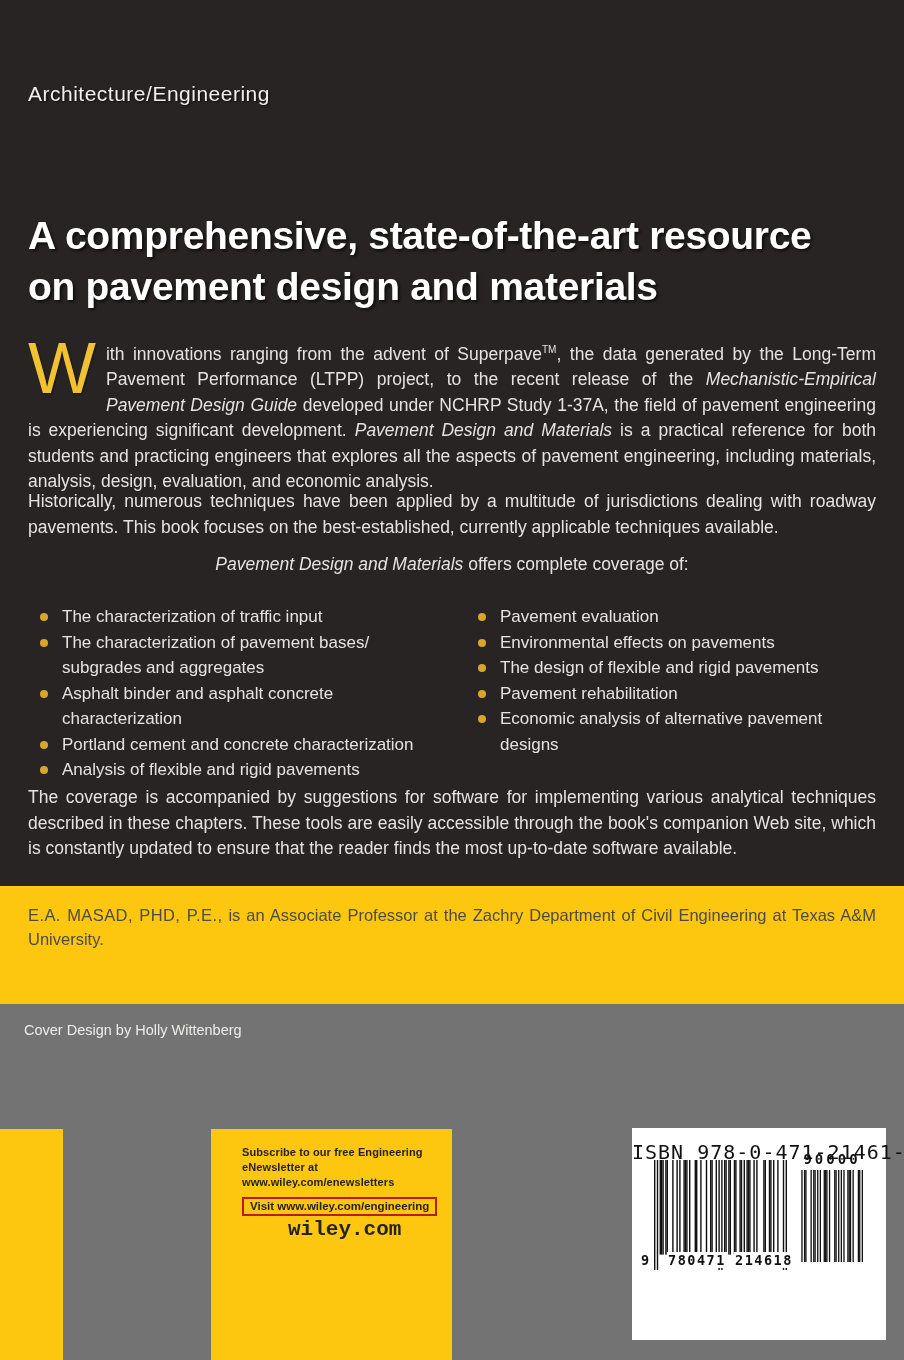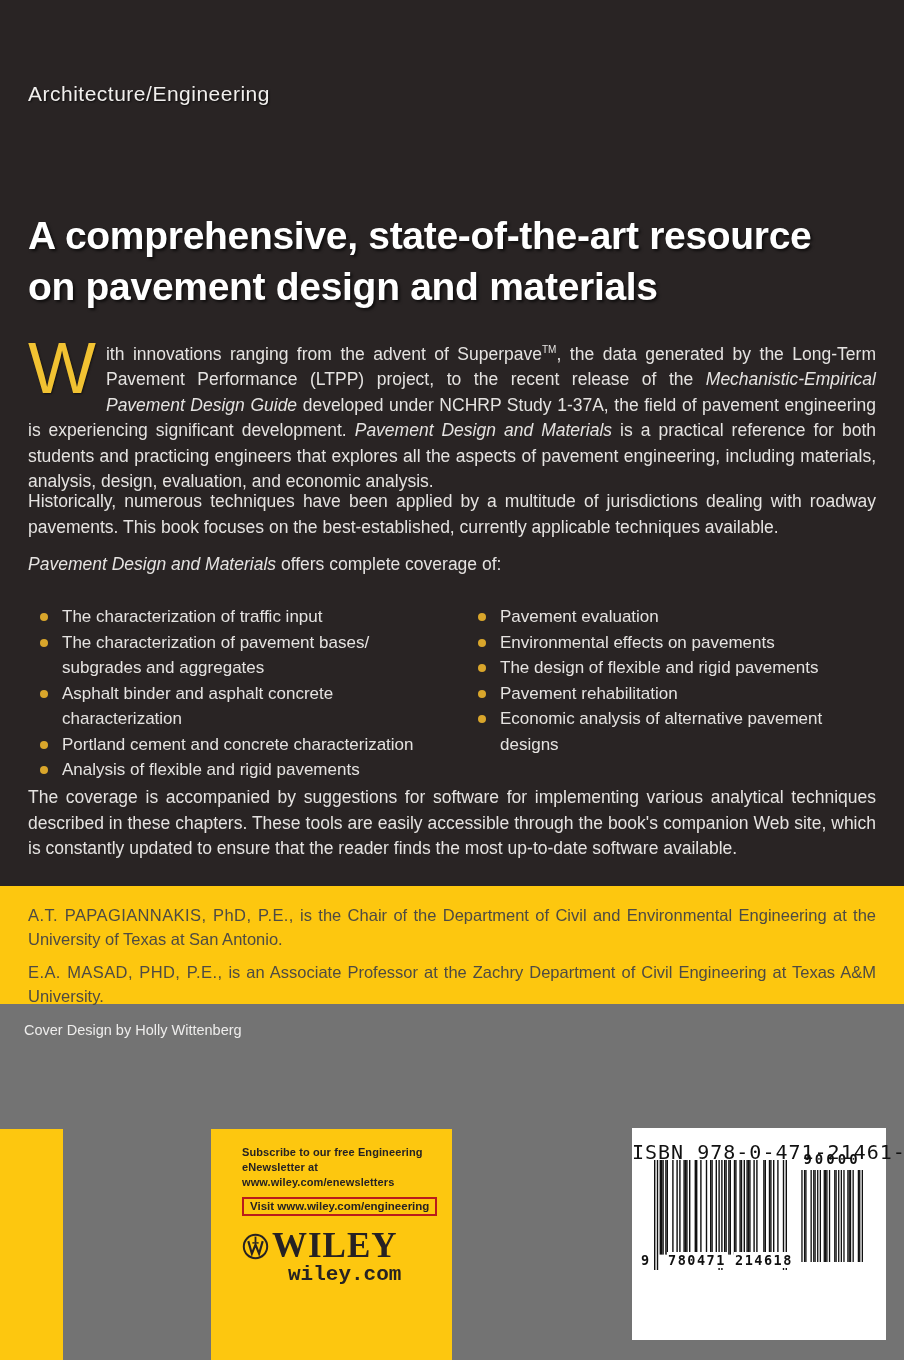--- a/index.html
+++ b/index.html
@@ -13,21 +13,21 @@
               color:#f1efed; text-shadow:1px 1px 2px rgba(0,0,0,.7); }
   .headline { position:absolute; top:210px; left:28px; width:830px; font-size:39px; line-height:51px;
               color:#ffffff; white-space:pre-line; letter-spacing:-.3px;
               text-shadow:2px 2px 3px rgba(0,0,0,.65); }
   .body-text { color:#e5e3e1; font-size:17.5px; line-height:25.5px; text-align:justify; }
   .intro { position:absolute; top:337px; left:28px; width:848px; }
   .dropcap { float:left; font-size:72px; line-height:58px; padding:2px 10px 0 0; color:#f1c232;
              font-weight:300; text-shadow:1px 1px 2px rgba(0,0,0,.5); }
   .tm { font-size:10px; vertical-align:super; letter-spacing:0; }
   .para2 { position:absolute; top:489px; left:28px; width:848px; }
-  .coverage-line { position:absolute; top:552px; left:28px; width:848px; text-align:left; }
+  .coverage-line { position:absolute; top:552px; left:28px; width:848px; text-align:center; }
   .para3 { position:absolute; top:785px; left:28px; width:848px; }
   i { font-style:italic; }
 
   
   .bullets-left  { position:absolute; top:604px; left:40px;  width:416px; list-style:none; }
   .bullets-right { position:absolute; top:604px; left:478px; width:408px; list-style:none; }
   .bullet-item { position:relative; padding-left:22px; color:#e5e3e1; font-size:17px; line-height:25.5px; }
   .dot { position:absolute; left:0; top:9px; width:8px; height:8px; border-radius:50%; background:#d9a62b; }
   .li-text { white-space:pre-line; }
 
@@ -101,41 +101,31 @@
       <li class="bullet-item"><span class="dot"></span><span class="li-text">The design of flexible and rigid pavements</span></li>
       <li class="bullet-item"><span class="dot"></span><span class="li-text">Pavement rehabilitation</span></li>
       <li class="bullet-item"><span class="dot"></span><span class="li-text">Economic analysis of alternative pavement
 designs</span></li>
     </ul>
 
     <p class="para3 body-text">The coverage is accompanied by suggestions for software for implementing various analytical techniques described in these chapters. These tools are easily accessible through the book's companion Web site, which is constantly updated to ensure that the reader finds the most up-to-date software available.</p>
   </div>
 
   <div class="author-band">
-    <p class="author-para"><span class="author-name">A.T. PAPAGIANNAKIS, PhD, P.E.,</span><span> is the Chair of the Department of Civil and Environmental Engineering at the University of Texas at San Antonio.</span></p>
     <p class="author-para"><span class="author-name">E.A. MASAD, PHD, P.E.,</span><span> is an Associate Professor at the Zachry Department of Civil Engineering at Texas A&amp;M University.</span></p>
   </div>
 
   <div class="cover-credit">Cover Design by Holly Wittenberg</div>
 
   <div class="panel-left-yellow"></div>
 
   <div class="panel-mid-yellow">
     <div class="sub-line">Subscribe to our free Engineering eNewsletter at</div>
     <div class="sub-line">www.wiley.com/enewsletters</div>
     <div class="visit-box">Visit www.wiley.com/engineering</div>
-    <div class="logo-row">
-      <svg class="colophon" viewBox="0 0 30 30">
-        <circle cx="15" cy="15" r="13" fill="none" stroke="#262223" stroke-width="2.2"></circle>
-        <path d="M15 4 L15 10" stroke="#262223" stroke-width="2" fill="none"></path>
-        <path d="M7 9 L11 23 L15 13 L19 23 L23 9" fill="none" stroke="#262223" stroke-width="2.4" stroke-linejoin="miter"></path>
-        <path d="M11.5 11 L18.5 11" stroke="#262223" stroke-width="1.6"></path>
-      </svg>
-      <div class="wordmark">WILEY</div>
-    </div>
     <div class="site">wiley.com</div>
   </div>
 
   <div class="panel-barcode">
     <div class="isbn-label">ISBN 978-0-471-21461-8</div>
     <div class="main-barcode" id="main-barcode"><svg viewBox="0 0 95 100" preserveAspectRatio="none">
           <rect x="0" y="0" width="1" height="100"></rect>
           <rect x="2" y="0" width="1" height="100"></rect>
           <rect x="4" y="0" width="1" height="86"></rect>
           <rect x="5" y="0" width="1" height="86"></rect>

